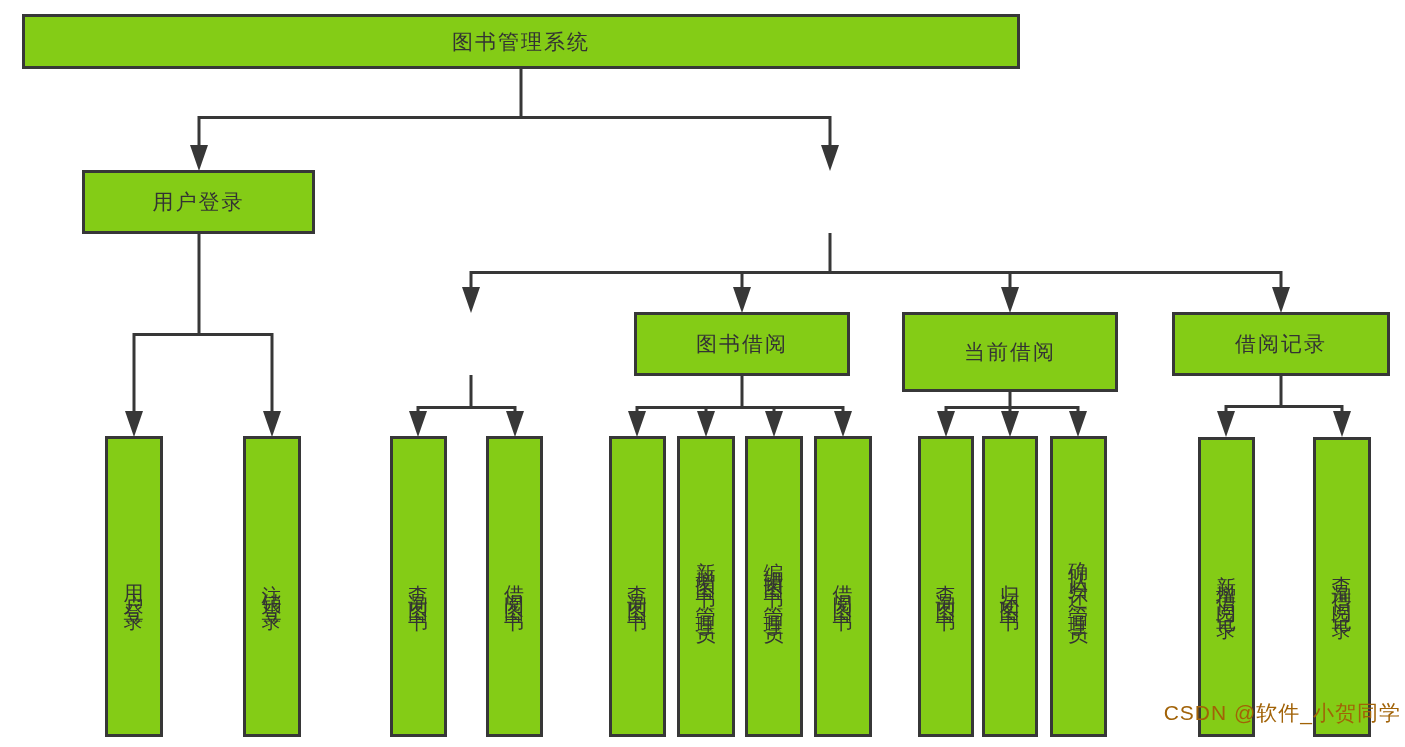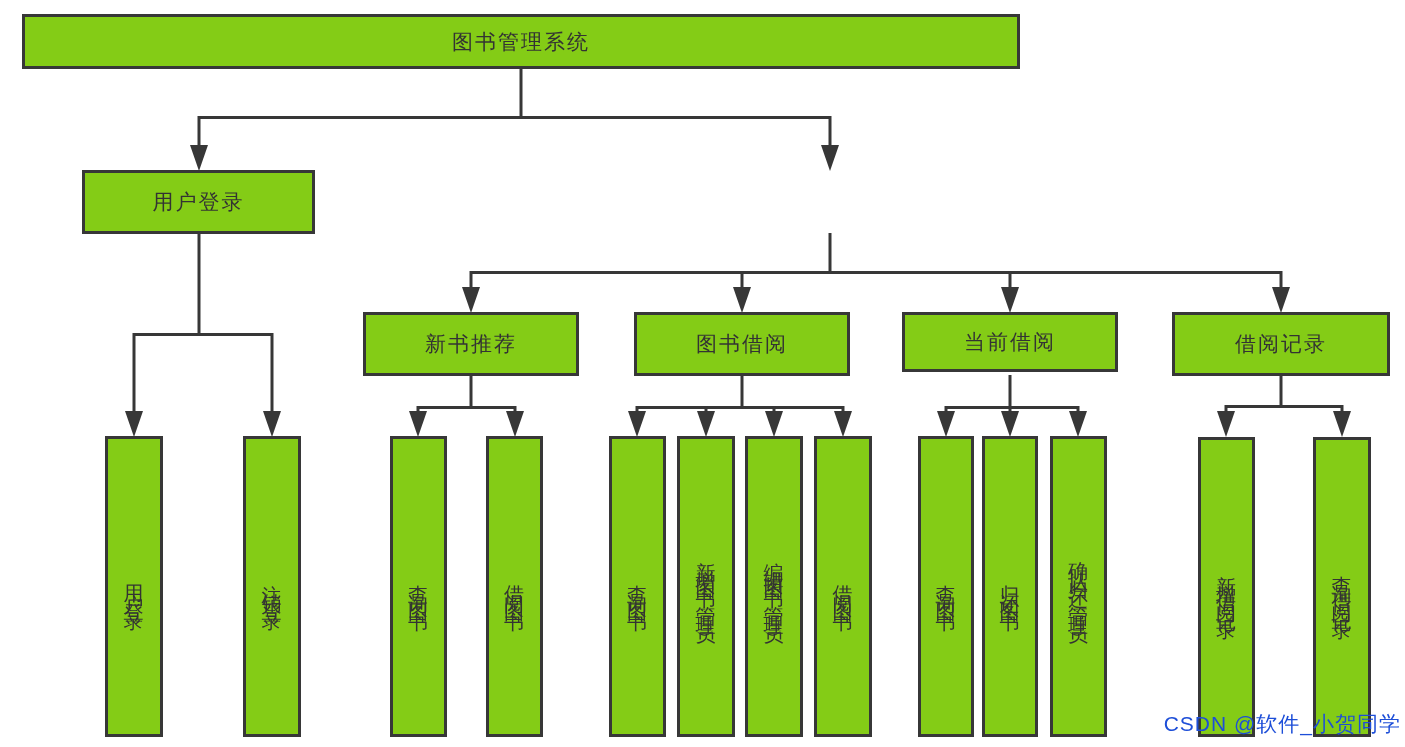--- a/index.html
+++ b/index.html
@@ -39,23 +39,23 @@
   .vbox span {
     writing-mode: vertical-rl;
     font-size: 20px;
     letter-spacing: 9px;
     line-height: 1;
     white-space: nowrap;
   }
   .watermark {
     position: absolute;
     right: 4px;
-    bottom: 9px;
+    bottom: 20px;
     font-size: 21px;
-    color: #1d4ed8;
+    color: #a16207;
     letter-spacing: 1px;
     white-space: nowrap;
     z-index: 5;
   }
 </style>
 </head>
 <body>
 
 <div class="canvas">
 
@@ -126,27 +126,24 @@
   </svg>
 
   <div class="node hbox" style="left:22px; top:14px; width:998px; height:55px;">
     <span>图书管理系统</span>
   </div>
 
   <div class="node hbox" style="left:82px; top:170px; width:233px; height:64px;">
     <span>用户登录</span>
   </div>
 
-  <div class="node hbox" style="left:363px; top:312px; width:216px; height:64px;">
-    <span>新书推荐</span>
-  </div>
   <div class="node hbox" style="left:634px; top:312px; width:216px; height:64px;">
     <span>图书借阅</span>
   </div>
-  <div class="node hbox" style="left:902px; top:312px; width:216px; height:60px;">
+  <div class="node hbox" style="left:902px; top:312px; width:216px; height:80px;">
     <span>当前借阅</span>
   </div>
   <div class="node hbox" style="left:1172px; top:312px; width:218px; height:64px;">
     <span>借阅记录</span>
   </div>
 
   <div class="node vbox" style="left:105px; top:436px; width:58px; height:301px;">
     <span>用户登录</span>
   </div>
   <div class="node vbox" style="left:243px; top:436px; width:58px; height:301px;">

